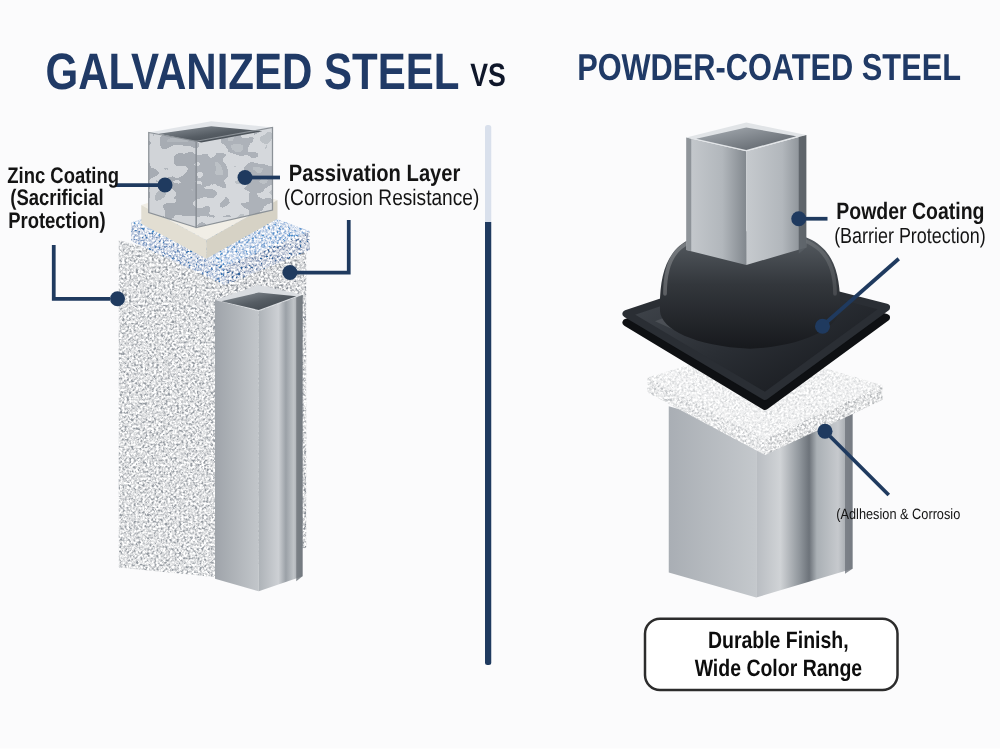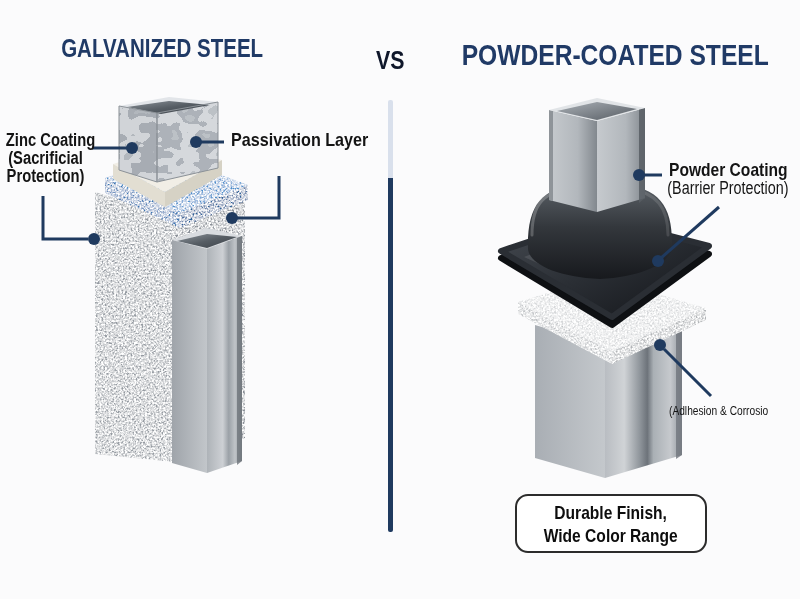--- a/index.html
+++ b/index.html
@@ -1,21 +1,21 @@
 <!DOCTYPE html>
 <html><head>
 <meta charset="utf-8">
 <style>
   html,body{margin:0;padding:0;}
   body{width:800px;height:599px;font-family:"Liberation Sans",sans-serif;}
   .stage{position:relative;width:800px;height:599px;background:#fbfbfc;overflow:hidden;}
   .cond{display:inline-block;transform:scaleX(.82);transform-origin:center center;white-space:nowrap;}
   .cond-left{display:inline-block;transform:scaleX(.85);transform-origin:left center;white-space:nowrap;}
   .title{position:absolute;color:#203a66;font-weight:bold;text-align:center;z-index:5;}
-  .title-left{left:0;width:324px;top:34px;font-size:25px;}
+  .title-left{left:0;width:324px;top:34px;font-size:41px;}
   .title-right{left:428px;width:372px;top:38px;font-size:30px;}
   .vs{position:absolute;left:360px;top:45px;width:60px;text-align:center;color:#0f172a;font-weight:bold;font-size:26px;z-index:5;}
   .divider{position:absolute;left:388px;top:100px;width:5px;height:432px;border-radius:2px;
            background:linear-gradient(to bottom,#d9e0ec 0px,#d9e0ec 78px,#1f3a5f 78px,#1f3a5f 100%);z-index:1;}
   .illus{position:absolute;z-index:2;}
   .overlay{position:absolute;left:0;top:0;z-index:4;pointer-events:none;}
   .lbl{position:absolute;color:#141414;z-index:5;}
   .lbl-zinc{left:-4px;top:131px;width:100px;text-align:center;font-size:18px;font-weight:bold;line-height:18px;}
   .lbl-pass{left:227px;top:130px;width:170px;text-align:center;line-height:19px;}
   .lbl-pass .l1{font-size:19px;font-weight:bold;}
@@ -23,21 +23,21 @@
   .lbl-powder{left:648px;top:160px;width:160px;text-align:center;line-height:19px;}
   .lbl-powder .l1{font-size:19px;font-weight:bold;}
   .lbl-powder .l2{font-size:17.5px;}
   .lbl-primer{left:655px;top:401px;width:145px;text-align:center;line-height:20px;}
   .lbl-primer .l1{font-size:19px;font-weight:bold;}
   .lbl-primer .l2{font-size:12px;white-space:nowrap;}
   .badge-left{position:absolute;left:92px;top:508px;width:161px;height:39px;background:#1f3a5f;border-radius:11px;
               display:flex;align-items:center;justify-content:center;color:#fff;font-weight:bold;font-size:20px;z-index:5;}
   .badge-right{position:absolute;left:515px;top:494px;width:188px;height:55px;background:#ffffff;border:2px solid #2c2c2c;
                border-radius:13px;display:flex;flex-direction:column;align-items:center;justify-content:center;
-               color:#0d0d0d;font-weight:bold;font-size:19px;line-height:23px;z-index:5;}
+               color:#0d0d0d;font-weight:bold;font-size:19px;line-height:23px;z-index:5;padding-left:12px;}
 </style>
 </head>
 <body>
 
 <div class="stage">
 
   <div class="title title-left"><span class="cond">GALVANIZED STEEL</span></div>
   <div class="vs"><span class="cond">VS</span></div>
   <div class="title title-right"><span class="cond">POWDER-COATED STEEL</span></div>
 
@@ -221,20 +221,21 @@
   </svg>
 
   <div class="lbl lbl-zinc">
     <div><span class="cond">Zinc Coating</span></div>
     <div><span class="cond">(Sacrificial</span></div>
     <div><span class="cond">Protection)</span></div>
   </div>
 
   <div class="lbl lbl-pass">
     <div class="l1"><span class="cond-left">Passivation Layer</span></div>
+    <div class="l2"><span class="cond-left">(Corrosion Resistance)</span></div>
   </div>
 
   <div class="lbl lbl-powder">
     <div class="l1"><span class="cond">Powder Coating</span></div>
     <div class="l2"><span class="cond">(Barrier Protection)</span></div>
   </div>
 
   <div class="lbl lbl-primer">
     <div class="l2"><span class="cond-left">(Adlhesion &amp; Corrosio</span></div>
   </div>

